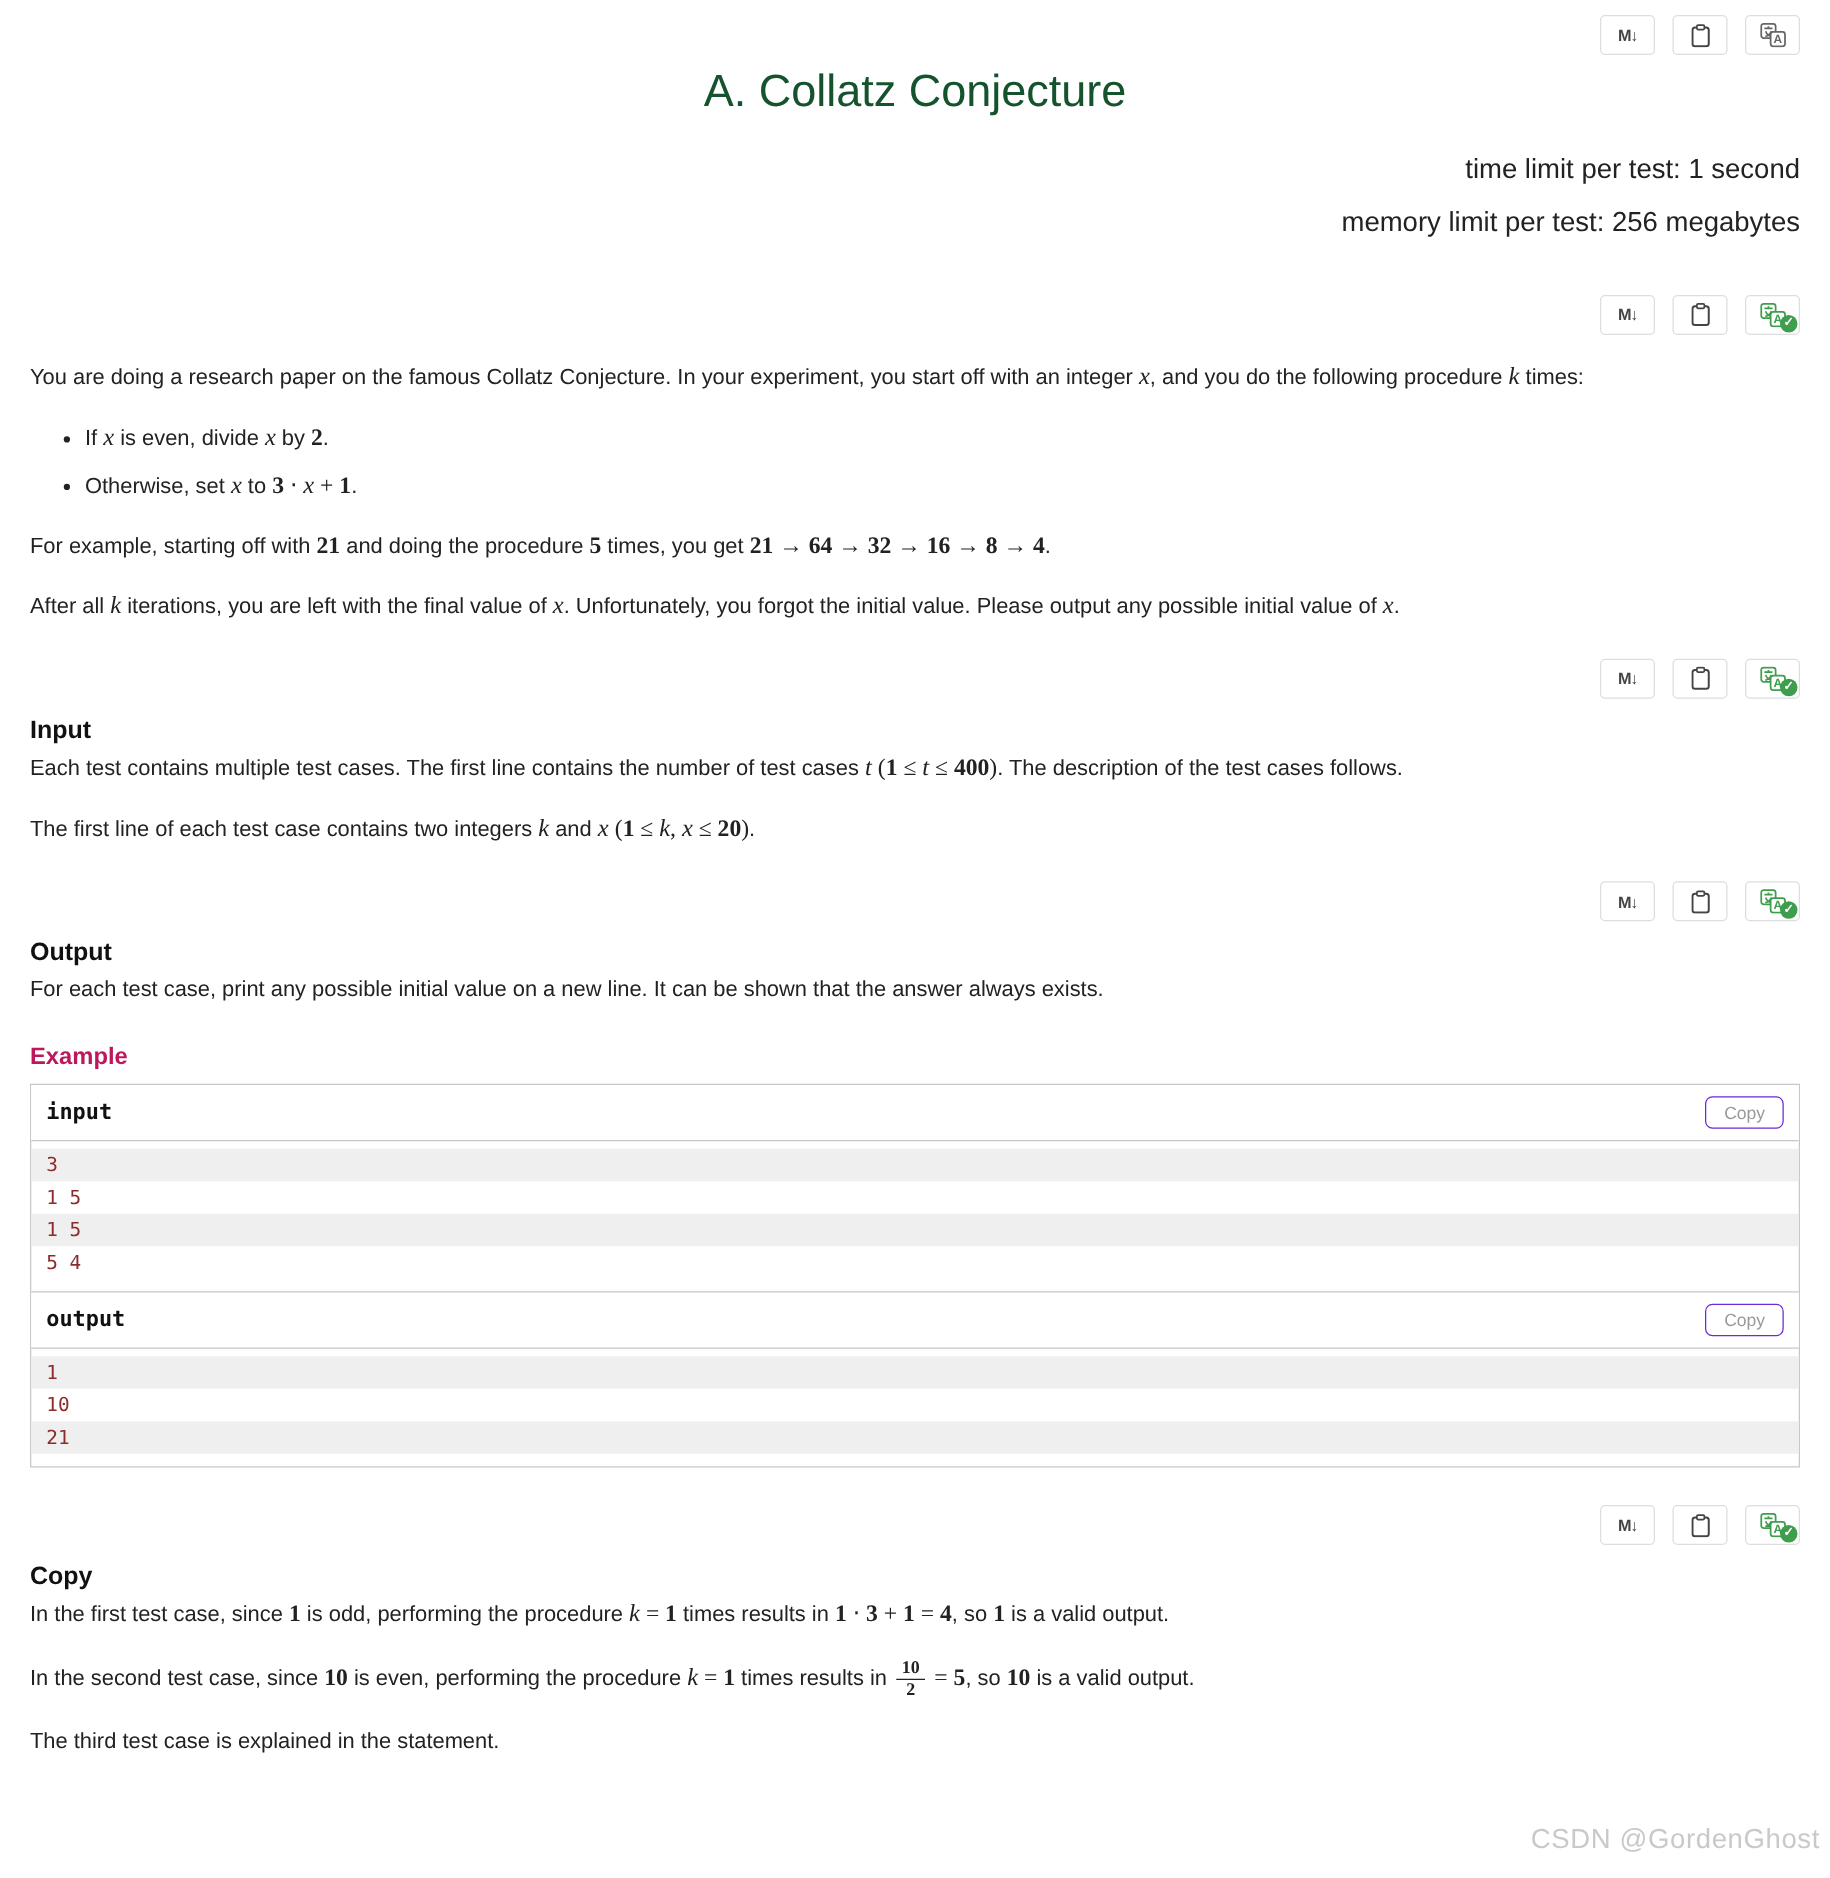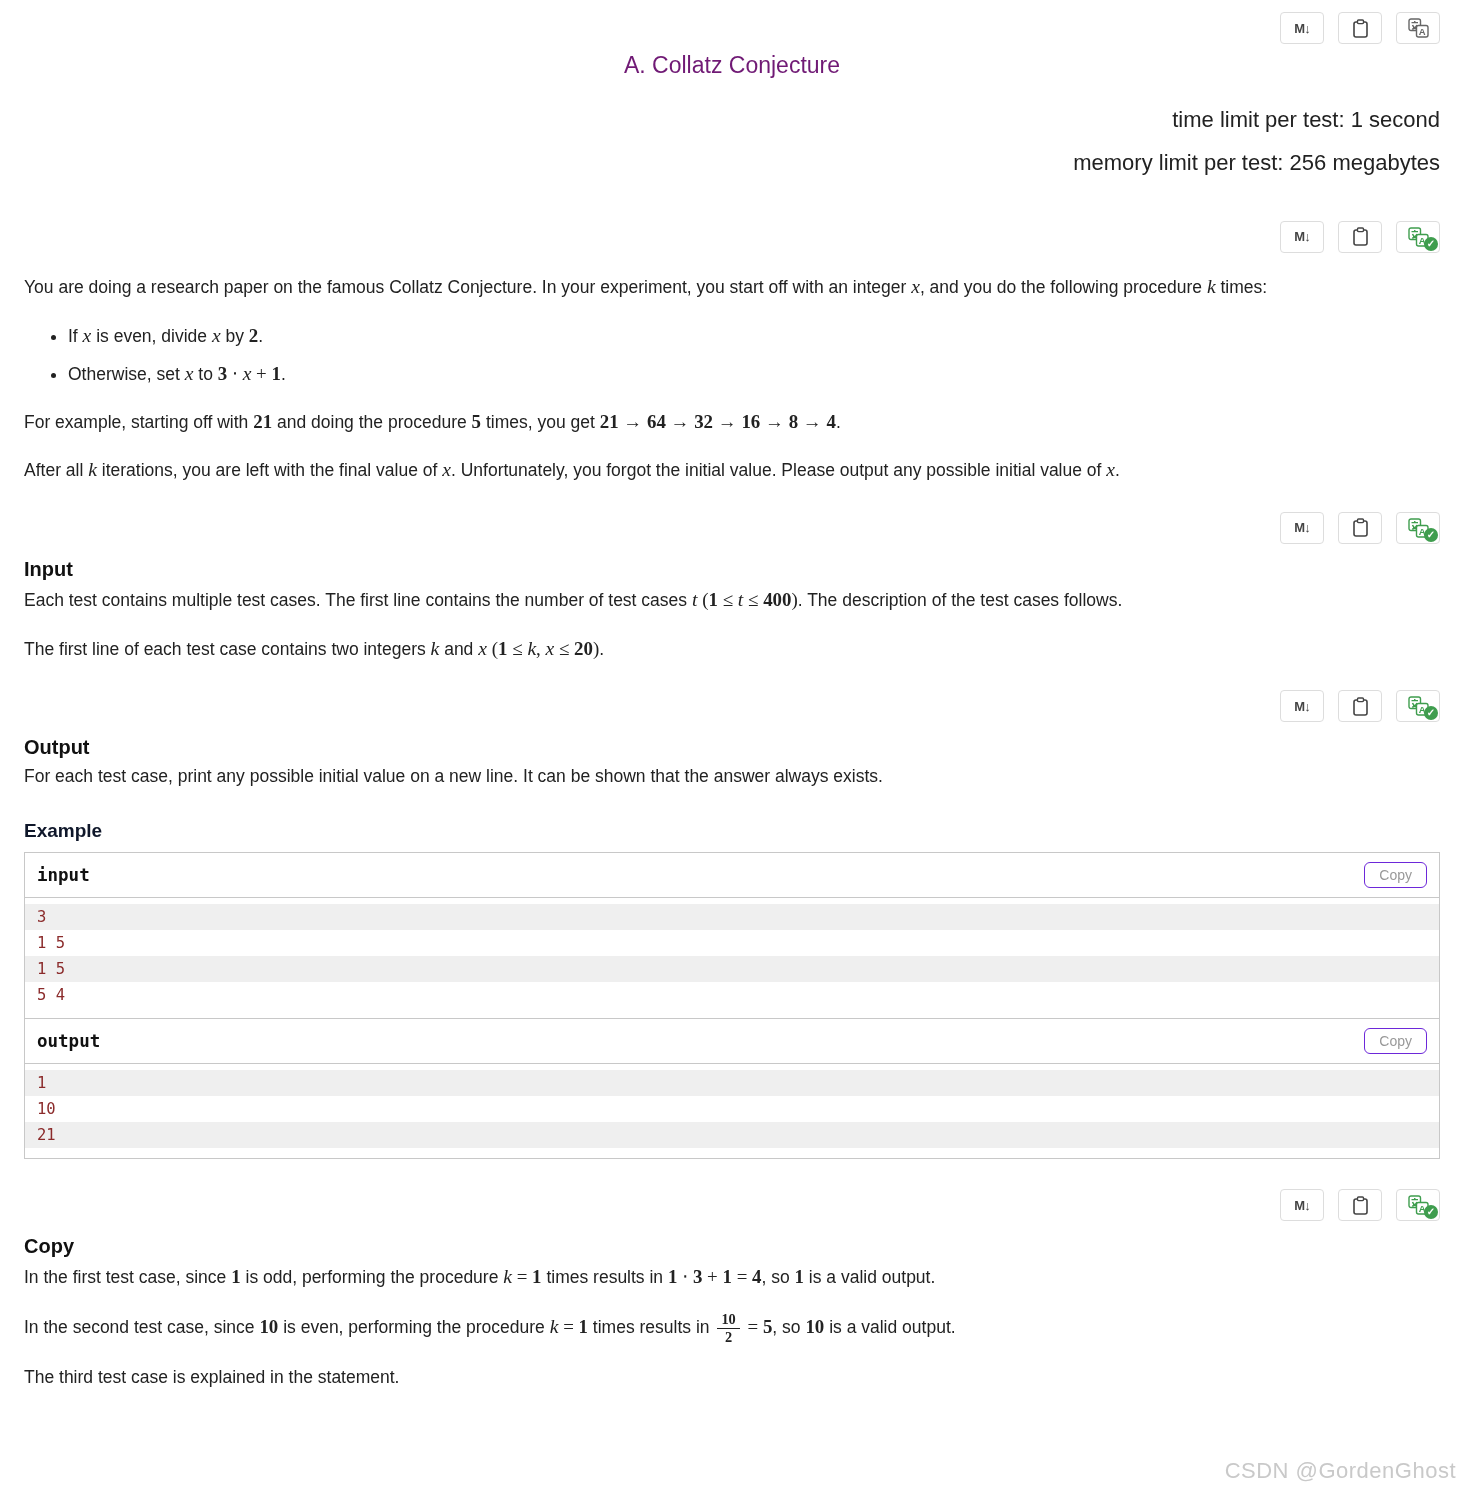--- a/index.html
+++ b/index.html
@@ -26,40 +26,40 @@
   .tr-icon text { fill:var(--accent-green,#3f9d4e); font-family:"Liberation Sans",sans-serif; font-weight:bold; }
   .icon-btn.gray .tr-icon rect, .icon-btn.gray .tr-icon path { stroke:#666; }
   .icon-btn.gray .tr-icon text { fill:#666; }
   .check {
     position:absolute; right:1px; bottom:1px; width:14px; height:14px;
     border-radius:50%; background:var(--accent-green,#3f9d4e); color:#fff;
     font-size:10px; line-height:14px; text-align:center; font-weight:bold;
   }
 
   
-  h1.problem-title { text-align:center; font-size:23px; font-weight:500; margin:8px 0 20px; color:#701a75; }
+  h1.problem-title { text-align:center; font-size:36px; font-weight:500; margin:8px 0 20px; color:#14532d; }
   .limits { text-align:right; font-size:22px; line-height:1.95; color:#222; }
 
   
   p.tx { font-size:17.5px; line-height:1.55; margin:19px 0; color:#222; }
   ul.bullets { margin:16px 0 16px 24px; padding-left:20px; }
   ul.bullets li { font-size:17.5px; line-height:1.5; margin:8px 0; }
 
   
   .mv { font-family:"Liberation Serif", serif; font-style:italic; font-size:1.12em; }
   .mn { font-family:"Liberation Serif", serif; font-weight:bold; font-size:1.08em; }
   .ms { font-family:"Liberation Serif", serif; font-size:1.08em; }
   .mfrac { display:inline-flex; flex-direction:column; align-items:center; vertical-align:middle;
            line-height:1.05; margin:0 3px; font-size:0.82em;
            font-family:"Liberation Serif", serif; font-weight:bold; }
   .mfrac .num { border-bottom:1.4px solid #222; padding:0 4px 1px; }
   .mfrac .den { padding-top:1px; }
 
   h2.section-heading { font-size:20px; font-weight:bold; margin:14px 0 4px; color:#111; }
-  h3.example-heading { font-size:19px; font-weight:bold; margin:30px 0 10px; color:#0f172a; }
+  h3.example-heading { font-size:19px; font-weight:bold; margin:30px 0 10px; color:#be185d; }
 
   
   .sample { border:1px solid var(--border,#c8c8c8); font-family:"DejaVu Sans Mono", monospace; }
   .sample-header {
     display:flex; align-items:center; justify-content:space-between;
     padding:9px 12px; border-bottom:1px solid var(--border,#c8c8c8); background:#fff;
   }
   .sample-header.bt { border-top:1px solid var(--border,#c8c8c8); }
   .sample-title { font-weight:bold; font-size:17.5px; color:#111; }
   .copy-btn {

